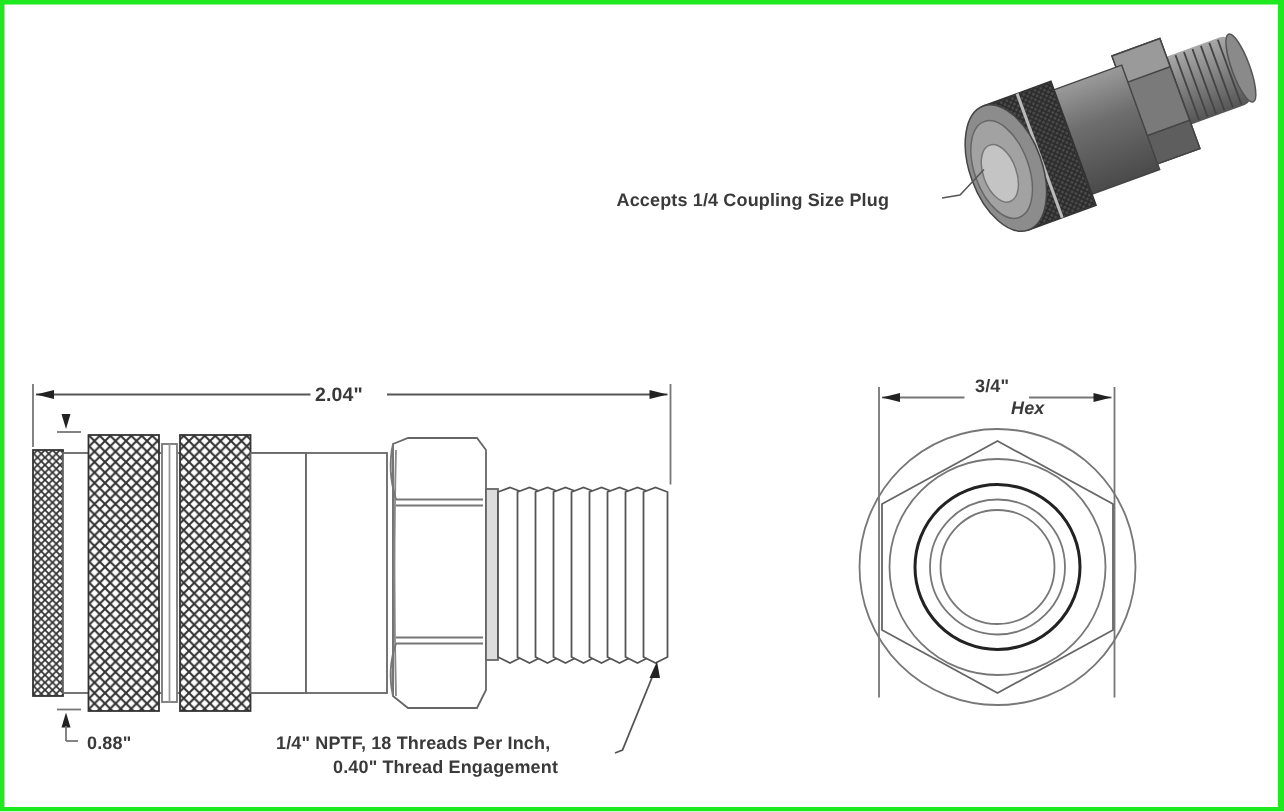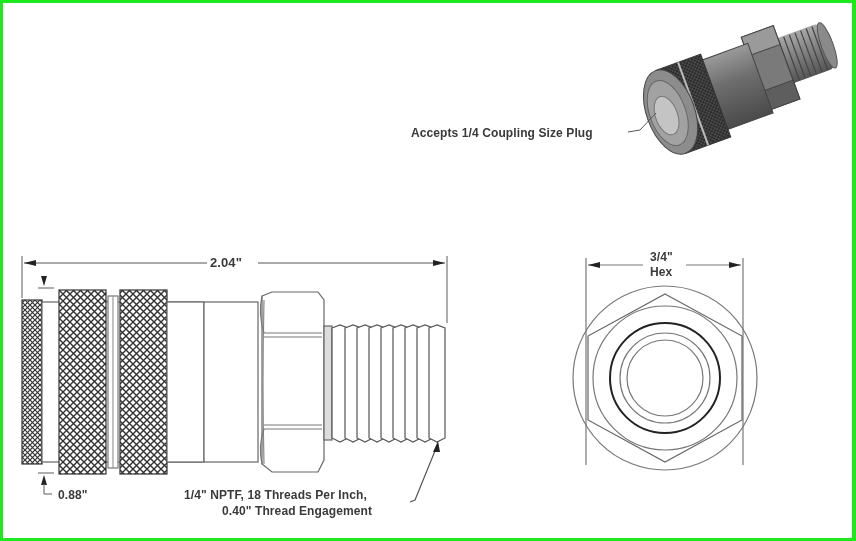--- a/index.html
+++ b/index.html
@@ -141,13 +141,13 @@
     <circle cx="665" cy="378" r="38"></circle>
   </g>
 </svg>
 
 <div class="lbl" style="left:411px; top:126px;">Accepts 1/4 Coupling Size Plug</div>
 <div class="lbl" style="left:210px; top:256px; font-size:13px;">2.04"</div>
 <div class="lbl" style="left:58px; top:488px;">0.88"</div>
 <div class="lbl" style="left:184px; top:488px;">1/4" NPTF, 18 Threads Per Inch,</div>
 <div class="lbl" style="left:222px; top:504px;">0.40" Thread Engagement</div>
 <div class="lbl" style="left:650px; top:250px;">3/4"</div>
-<div class="lbl" style="left:650px; top:265px;">Hex</div>
+<div class="lbl" style="left:674px; top:265px;font-style:italic;">Hex</div>
 
 </body></html>

